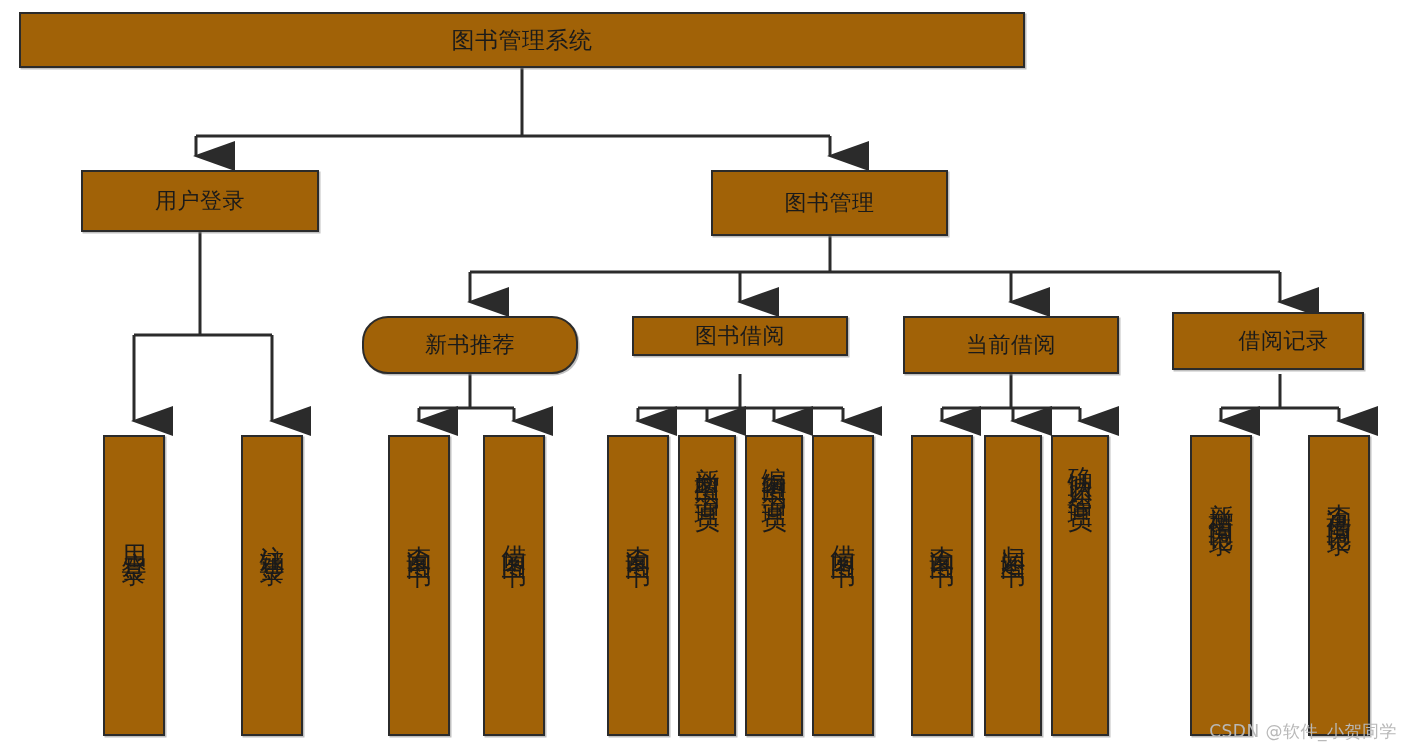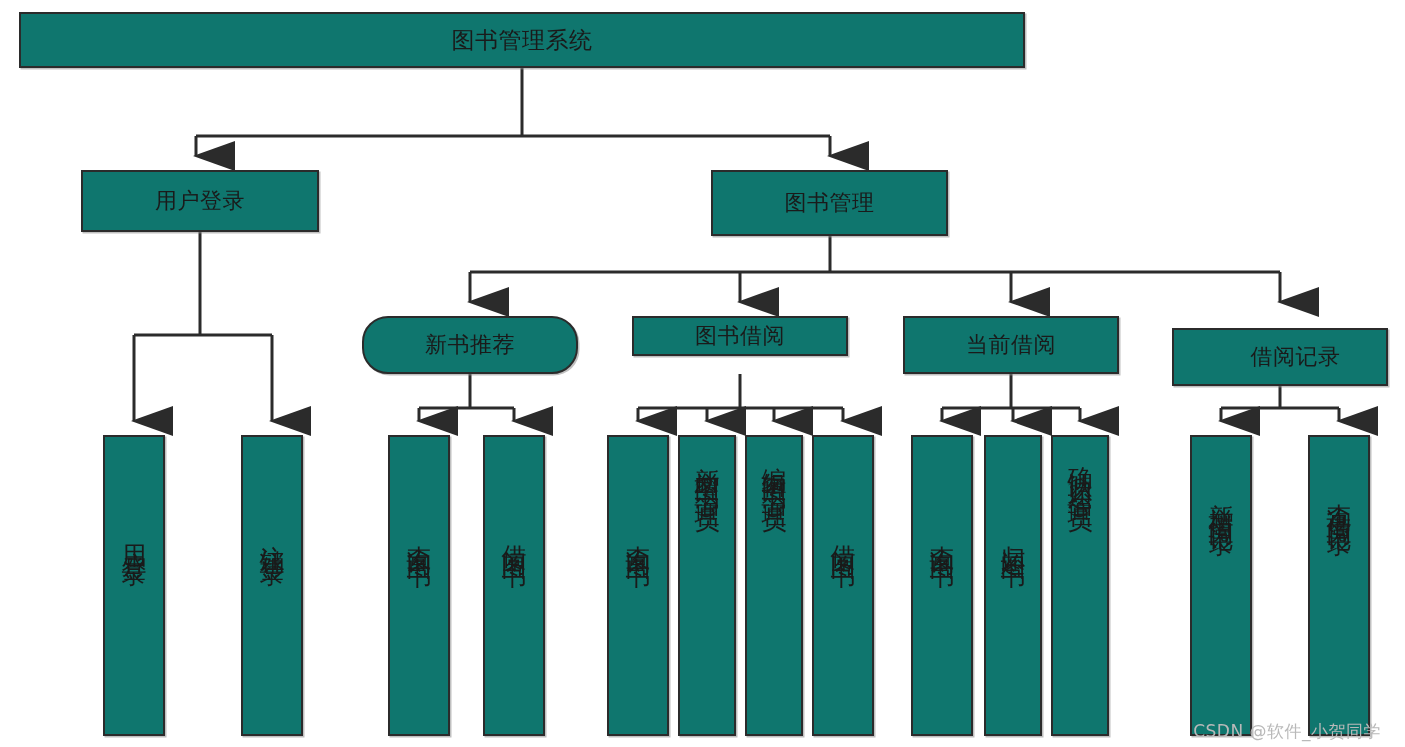--- a/index.html
+++ b/index.html
@@ -19,21 +19,21 @@
     position: absolute;
     left: 0;
     top: 0;
     width: 1405px;
     height: 747px;
     pointer-events: none;
   }
   .node {
     position: absolute;
     box-sizing: border-box;
-    background: #0f766e;
+    background: #a16207;
     border: 2.5px solid #2b2b2b;
     display: flex;
     align-items: center;
     justify-content: center;
     color: #1a1a1a;
     box-shadow: 1.5px 1.5px 0 0 rgba(140,140,140,0.55);
   }
   .node .label {
     white-space: nowrap;
     line-height: 1.05;
@@ -51,21 +51,21 @@
   }
   .node.v .label {
     writing-mode: vertical-rl;
     text-orientation: upright;
     font-size: 25px;
     letter-spacing: 6px;
     line-height: 1;
   }
   #watermark {
     position: absolute;
-    right: 24px;
+    right: 8px;
     bottom: 4px;
     font-size: 17px;
     color: #b9b9b9;
     white-space: nowrap;
     letter-spacing: 0.5px;
     font-family: "DejaVu Sans", "Liberation Sans", sans-serif;
   }
 </style>
 </head>
 <body>
@@ -135,21 +135,21 @@
 
   <div class="node h" style="left:362px; top:316px; width:216px; height:58px;border-radius:26px;">
     <span class="label">新书推荐</span>
   </div>
   <div class="node h" style="left:632px; top:316px; width:216px; height:40px;">
     <span class="label">图书借阅</span>
   </div>
   <div class="node h" style="left:903px; top:316px; width:216px; height:58px;">
     <span class="label">当前借阅</span>
   </div>
-  <div class="node h" style="left:1172px; top:328px; width:216px; height:58px;padding-left:31px;">
+  <div class="node h" style="left:1172px; top:312px; width:192px; height:58px;padding-left:31px;">
     <span class="label">借阅记录</span>
   </div>
 
   <div class="node v" style="left:103px; top:435px; width:62px; height:301px; padding-top:88px;">
     <span class="label">用户登录</span>
   </div>
   <div class="node v" style="left:241px; top:435px; width:62px; height:301px; padding-top:88px;">
     <span class="label">注销登录</span>
   </div>
   <div class="node v" style="left:388px; top:435px; width:62px; height:301px; padding-top:88px;">

